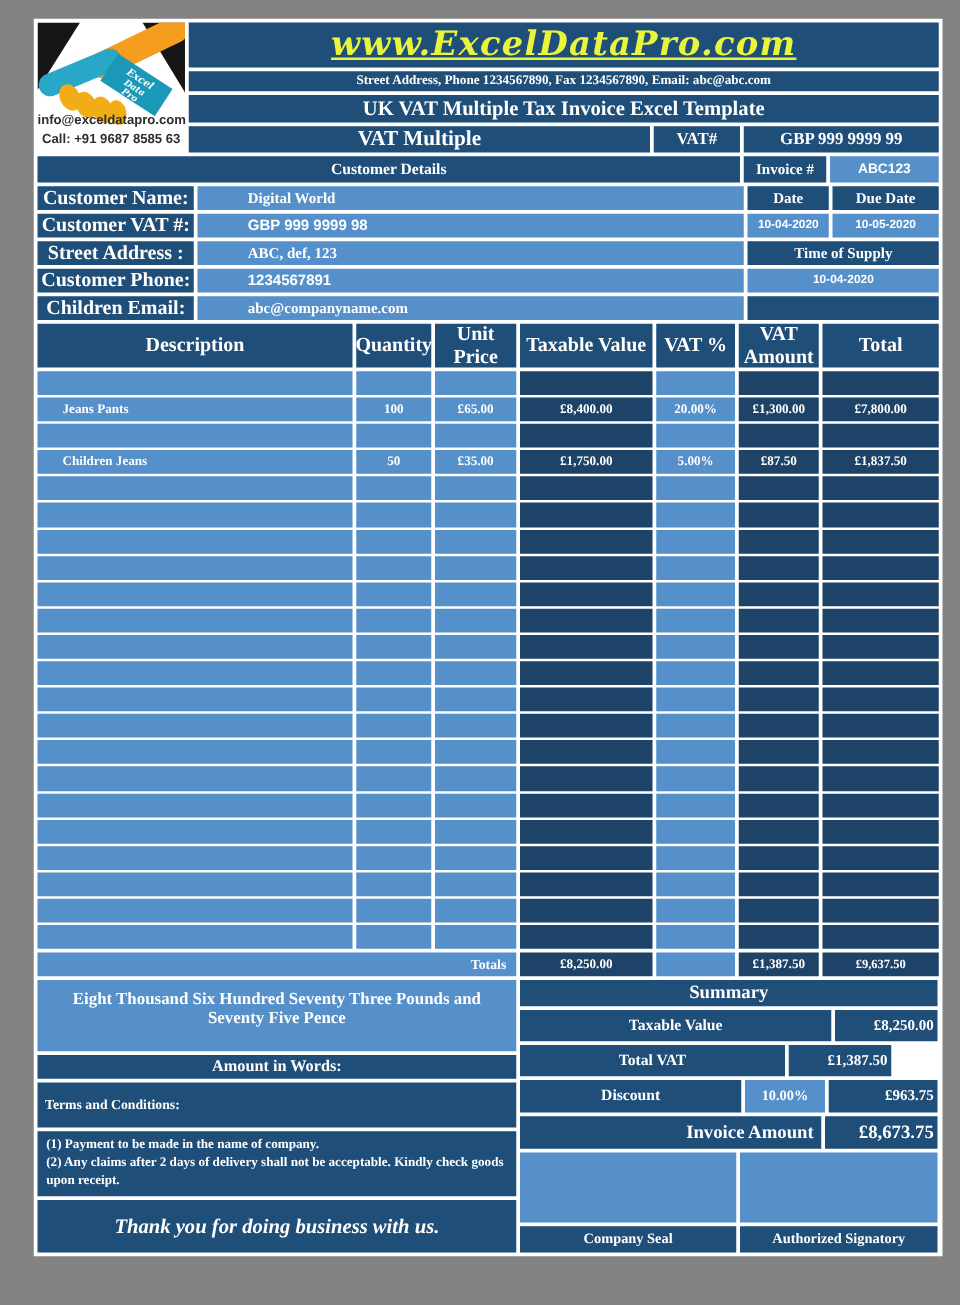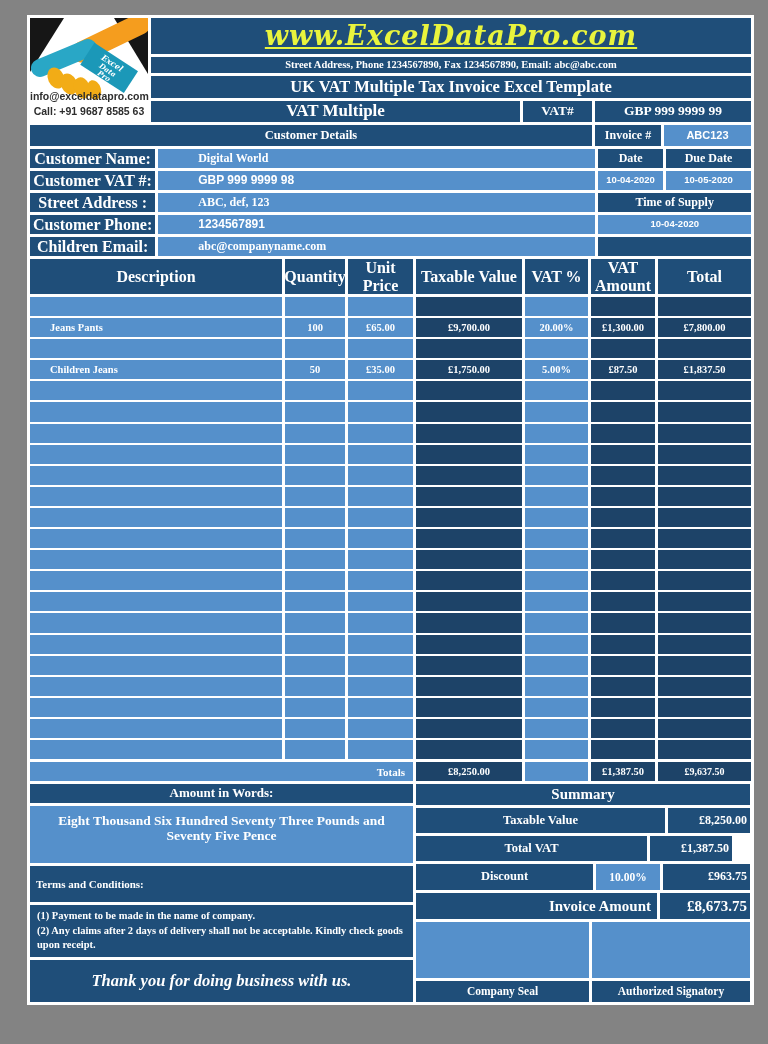--- a/index.html
+++ b/index.html
@@ -171,21 +171,21 @@
     <div class="c lite w-unit"></div>
     <div class="c dark w-tax"></div>
     <div class="c lite w-vatp"></div>
     <div class="c dark w-vata"></div>
     <div class="c dark w-total"></div>
   </div>
       <div class="r item-row">
     <div class="c lite w-desc">Jeans Pants</div>
     <div class="c lite w-qty">100</div>
     <div class="c lite w-unit">£65.00</div>
-    <div class="c dark w-tax">£9,700.00</div>
+    <div class="c dark w-tax">£8,400.00</div>
     <div class="c lite w-vatp">20.00%</div>
     <div class="c dark w-vata">£1,300.00</div>
     <div class="c dark w-total">£7,800.00</div>
   </div>
       <div class="r item-row">
     <div class="c lite w-desc"></div>
     <div class="c lite w-qty"></div>
     <div class="c lite w-unit"></div>
     <div class="c dark w-tax"></div>
     <div class="c lite w-vatp"></div>
@@ -369,40 +369,40 @@
     <div class="c lite w-bl right" style="font-size:11px;padding-right:8px">Totals</div>
     <div class="c dark w-tax" style="font-size:10.5px">£8,250.00</div>
     <div class="c lite w-vatp"></div>
     <div class="c dark w-vata" style="font-size:10.5px">£1,387.50</div>
     <div class="c dark w-total" style="font-size:10px">£9,637.50</div>
   </div>
 
   <div class="r" style="height:218px">
 
     <div class="col" style="width:383px">
+      <div class="c lite" style="height:61px;font-size:13.5px;padding:2px 12px;align-items:flex-start;padding-top:8px">Eight Thousand Six Hundred Seventy Three Pounds and Seventy Five Pence</div>
       <div class="c navy" style="height:21px;font-size:13px">Amount in Words:</div>
-      <div class="c lite" style="height:61px;font-size:13.5px;padding:2px 12px;align-items:flex-start;padding-top:8px">Eight Thousand Six Hundred Seventy Three Pounds and Seventy Five Pence</div>
       <div class="c navy left" style="height:40px;font-size:11px;padding-left:6px">Terms and Conditions:</div>
       <div class="navy terms-text" style="height:56px;box-sizing:border-box;color:#fff">
         <div>
           <div>(1) Payment to be made in the name of company.</div>
           <div>(2) Any claims after 2 days of delivery shall not be acceptable. Kindly check goods upon receipt.</div>
         </div>
       </div>
       <div class="c navy thankyou" style="height:46px">Thank you for doing business with us.</div>
     </div>
 
     <div class="col" style="width:334px">
       <div class="c navy sum-title" style="height:21px">Summary</div>
       <div class="r" style="height:25px">
         <div class="c navy" style="width:249px;font-size:12.5px">Taxable Value</div>
         <div class="c navy right" style="width:82px;font-size:12px;padding-right:3px">£8,250.00</div>
       </div>
       <div class="r" style="height:25px">
-        <div class="c navy" style="width:231px;font-size:12.5px">Total VAT</div>
+        <div class="c navy" style="width:212px;font-size:12.5px">Total VAT</div>
         <div class="c navy right" style="width:82px;font-size:12px;padding-right:3px">£1,387.50</div>
       </div>
       <div class="r" style="height:26px">
         <div class="c navy" style="width:177px;font-size:12.5px">Discount</div>
         <div class="c lite" style="width:64px;font-size:11.5px">10.00%</div>
         <div class="c navy right" style="width:87px;font-size:12px;padding-right:3px">£963.75</div>
       </div>
       <div class="r" style="height:26px">
         <div class="c navy right" style="width:241px;font-size:15px;padding-right:6px">Invoice Amount</div>
         <div class="c navy right" style="width:90px;font-size:15px;padding-right:3px">£8,673.75</div>

